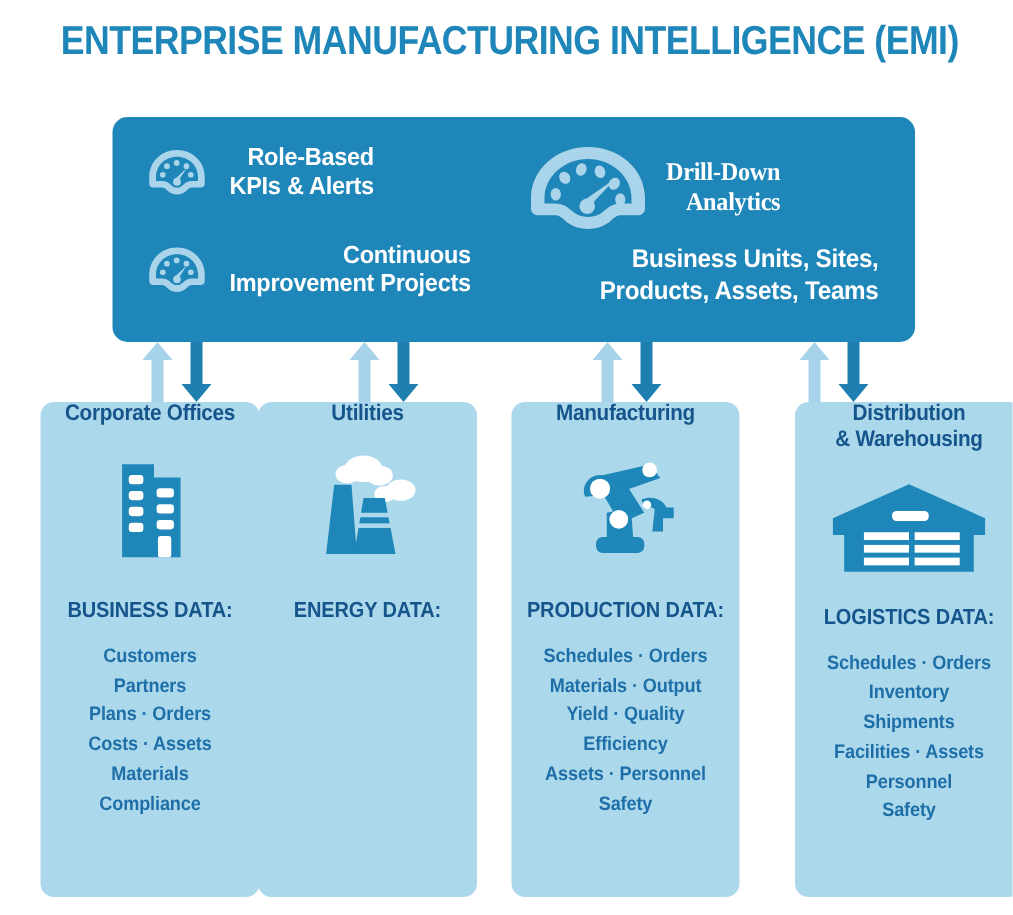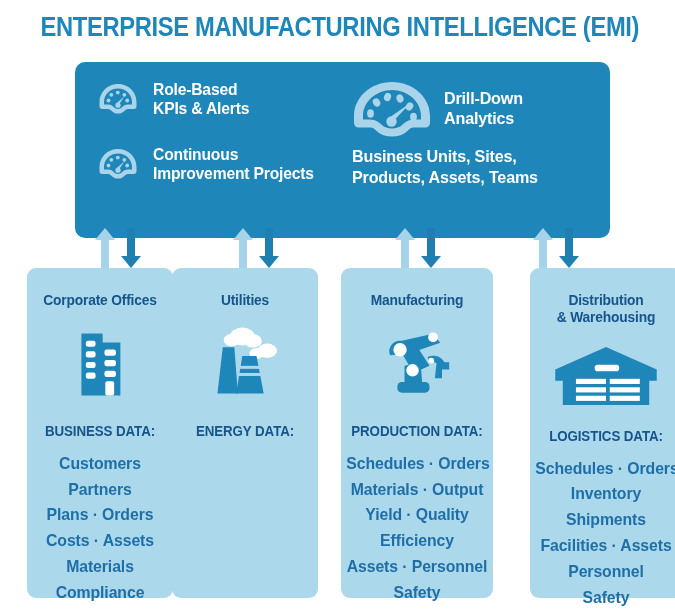--- a/index.html
+++ b/index.html
@@ -18,76 +18,77 @@
     font-size:27px;
     font-weight:bold;
     letter-spacing:-0.4px;
     transform:scaleX(0.88);
     transform-origin:center top;
     white-space:nowrap;
   }
   
   #emi-panel{
     position:absolute;
-    left:75px;top:62px;width:535px;height:176px;
+    left:75px;top:78px;width:535px;height:150px;
     background:#1E86B8;
     border-radius:10px;
     box-sizing:border-box;
+    text-align:right;
   }
   .panel-col{position:absolute;}
   #panel-left{left:22px;top:18px;width:255px;}
   #panel-right{left:275px;top:16px;width:248px;}
 
   .feature-row{display:flex;align-items:center;margin-bottom:20px;}
   .feature-text{
     color:#ffffff;font-weight:bold;font-size:16.5px;line-height:1.18;
     margin-left:14px;letter-spacing:-0.2px;transform:scaleX(0.95);
     transform-origin:left center;white-space:nowrap;
   }
   .gauge-sm{width:42px;height:36px;flex:0 0 42px;}
-  #drill-row{display:flex;align-items:center;margin-bottom:6px;}
+  #drill-row{display:flex;align-items:center;margin-bottom:6px;font-family:Liberation Serif, serif;}
   #drill-text{
     color:#ffffff;font-weight:bold;font-size:17px;line-height:1.18;
     margin-left:10px;letter-spacing:-0.2px;transform:scaleX(0.95);
     transform-origin:left center;white-space:nowrap;
   }
   .gauge-lg{width:84px;height:62px;flex:0 0 84px;}
   #scope-text{
     color:#ffffff;font-weight:bold;font-size:17px;line-height:1.25;
     letter-spacing:-0.2px;transform:scaleX(0.95);transform-origin:left center;
     margin-left:2px;white-space:nowrap;
   }
   
   .arrow-pair{position:absolute;top:228px;width:52px;height:40px;}
   .arrow{position:absolute;top:0;width:22px;height:40px;}
   .arrow.up{left:0;}
   .arrow.down{left:26px;}
   
   .card{
     position:absolute;top:268px;height:330px;
     background:#ACD8EC;border-radius:9px;box-sizing:border-box;
-    padding-top:24px;
+    padding-top:0;
   }
   .card-title{
     color:#15558C;font-weight:bold;font-size:15px;line-height:1.12;
     text-align:center;letter-spacing:-0.2px;transform:scaleX(0.92);
     transform-origin:center top;white-space:nowrap;
   }
   .card-icon{
     height:92px;display:flex;align-items:center;justify-content:center;
     margin-top:6px;
   }
   .data-label{
     color:#15558C;font-weight:bold;font-size:14.5px;text-align:center;
     letter-spacing:-0.1px;transform:scaleX(0.92);transform-origin:center top;
     margin-top:16px;white-space:nowrap;
   }
   .data-list{
     margin-top:12px;text-align:center;
-    color:#1E6FA8;font-weight:bold;font-size:17px;line-height:1.52;
+    color:#1E6FA8;font-weight:bold;font-size:13px;line-height:1.52;
     letter-spacing:-0.1px;
   }
   .data-list div{transform:scaleX(0.93);transform-origin:center center;white-space:nowrap;}
 </style>
 </head>
 <body>
 
 <div id="title">ENTERPRISE MANUFACTURING INTELLIGENCE (EMI)</div>
 
 <div id="emi-panel">

